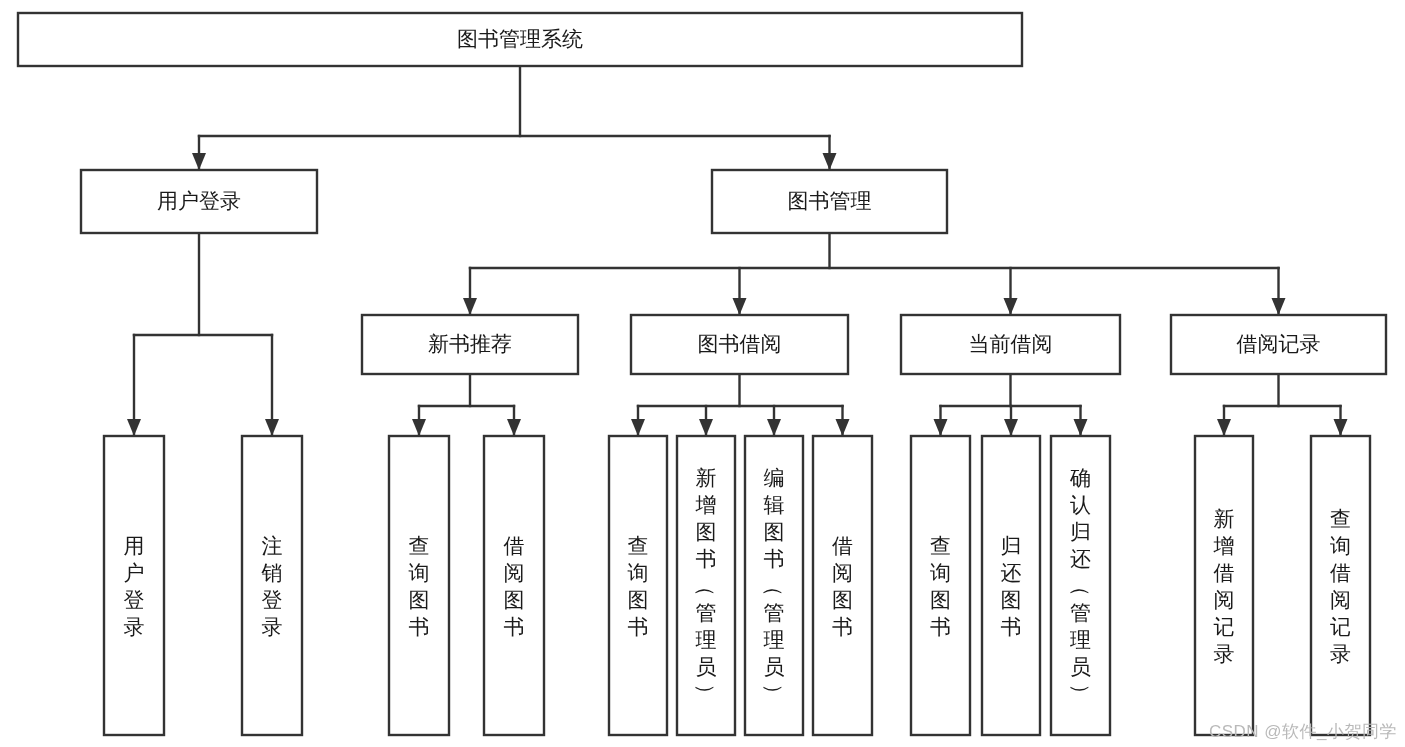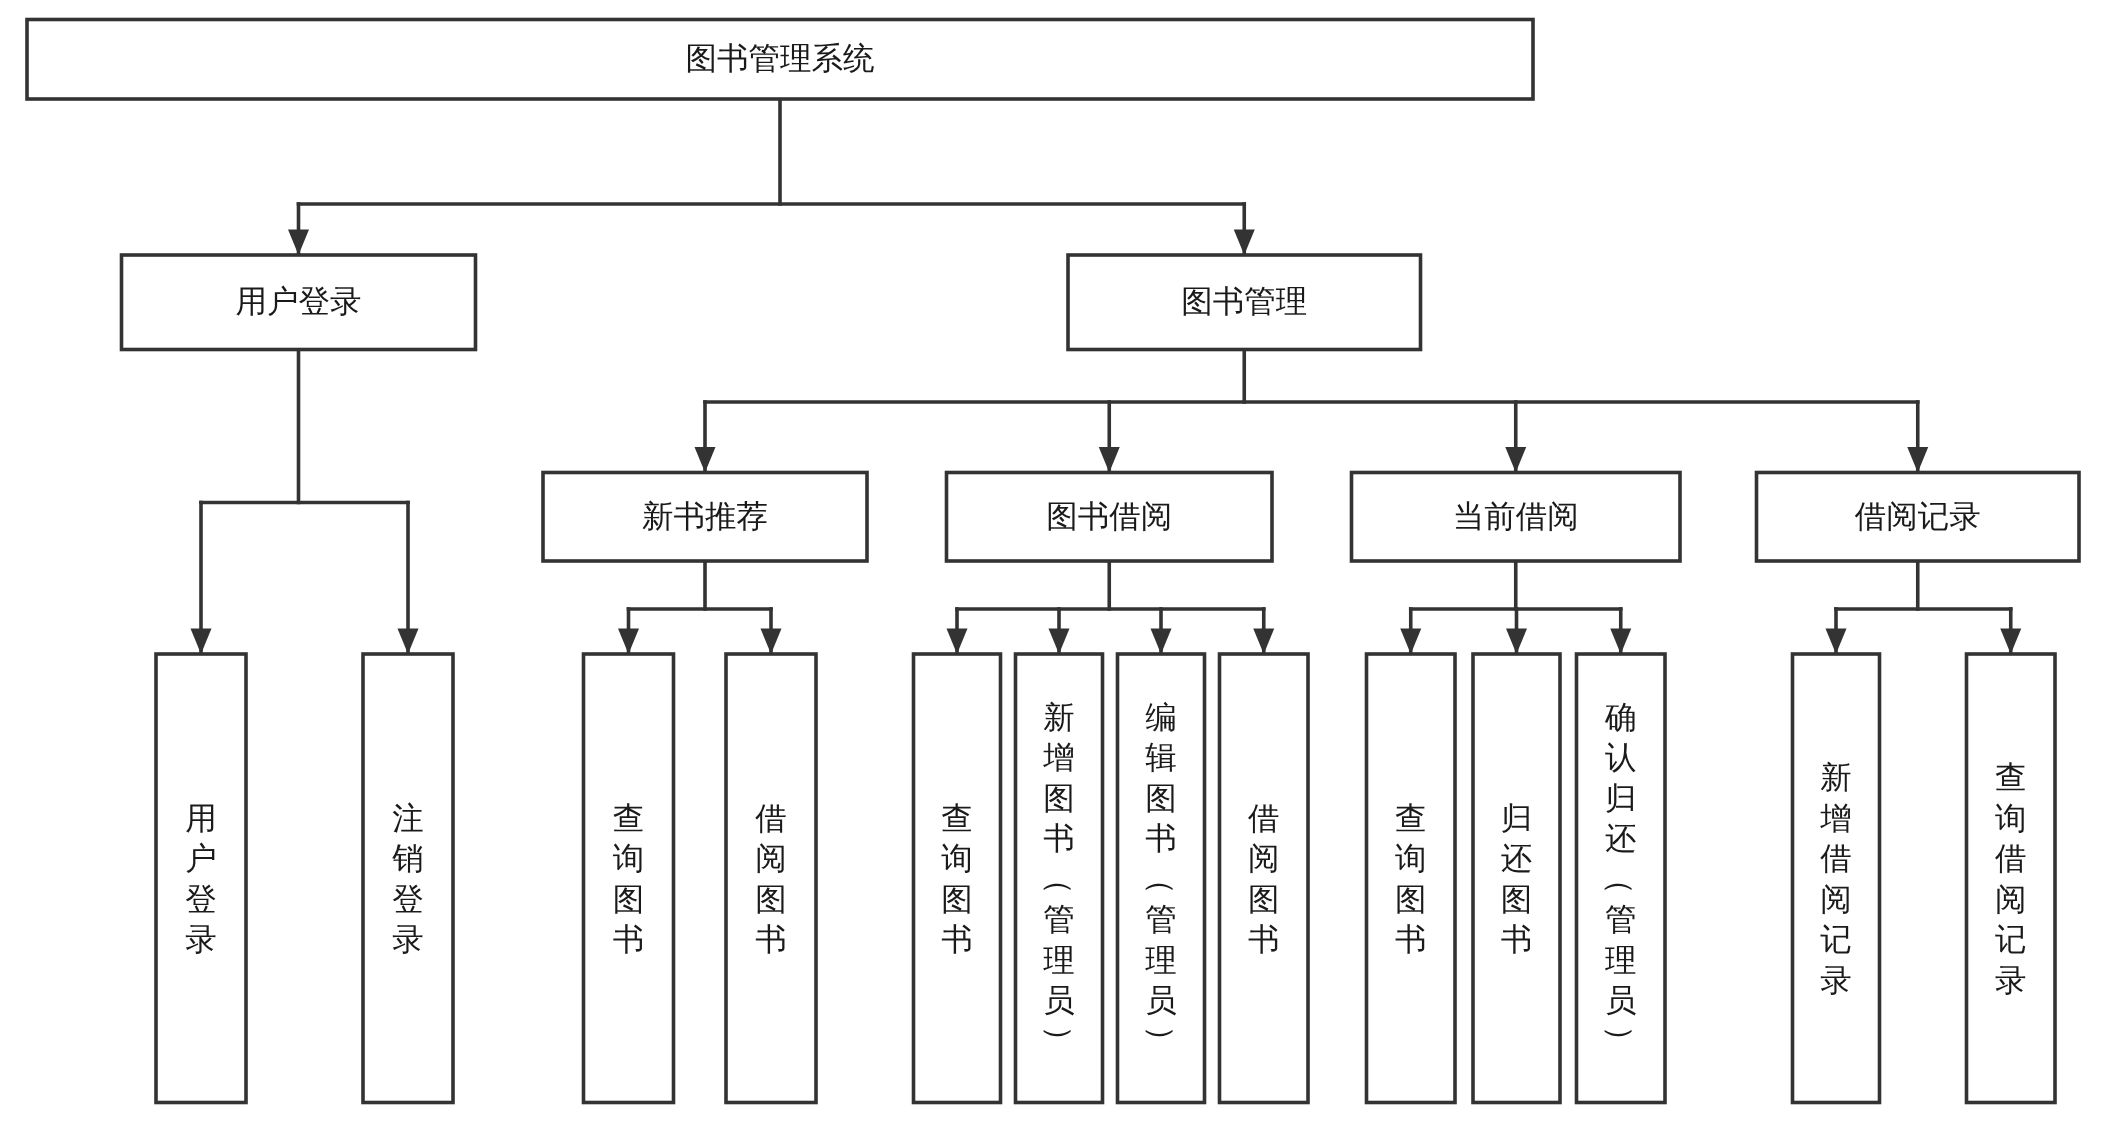--- a/index.html
+++ b/index.html
@@ -273,13 +273,14 @@
           <rect x="1311" y="436" width="59" height="299" class="node-box"></rect>
           <text x="1340.5" y="525.5" class="node-label-vertical">查</text>
           <text x="1340.5" y="552.5" class="node-label-vertical">询</text>
           <text x="1340.5" y="579.5" class="node-label-vertical">借</text>
           <text x="1340.5" y="606.5" class="node-label-vertical">阅</text>
           <text x="1340.5" y="633.5" class="node-label-vertical">记</text>
           <text x="1340.5" y="660.5" class="node-label-vertical">录</text>
         </g>
       </g>
   </svg>
+  <div class="watermark">CSDN @软件_小贺同学</div>
 </div>
 
 </body></html>

